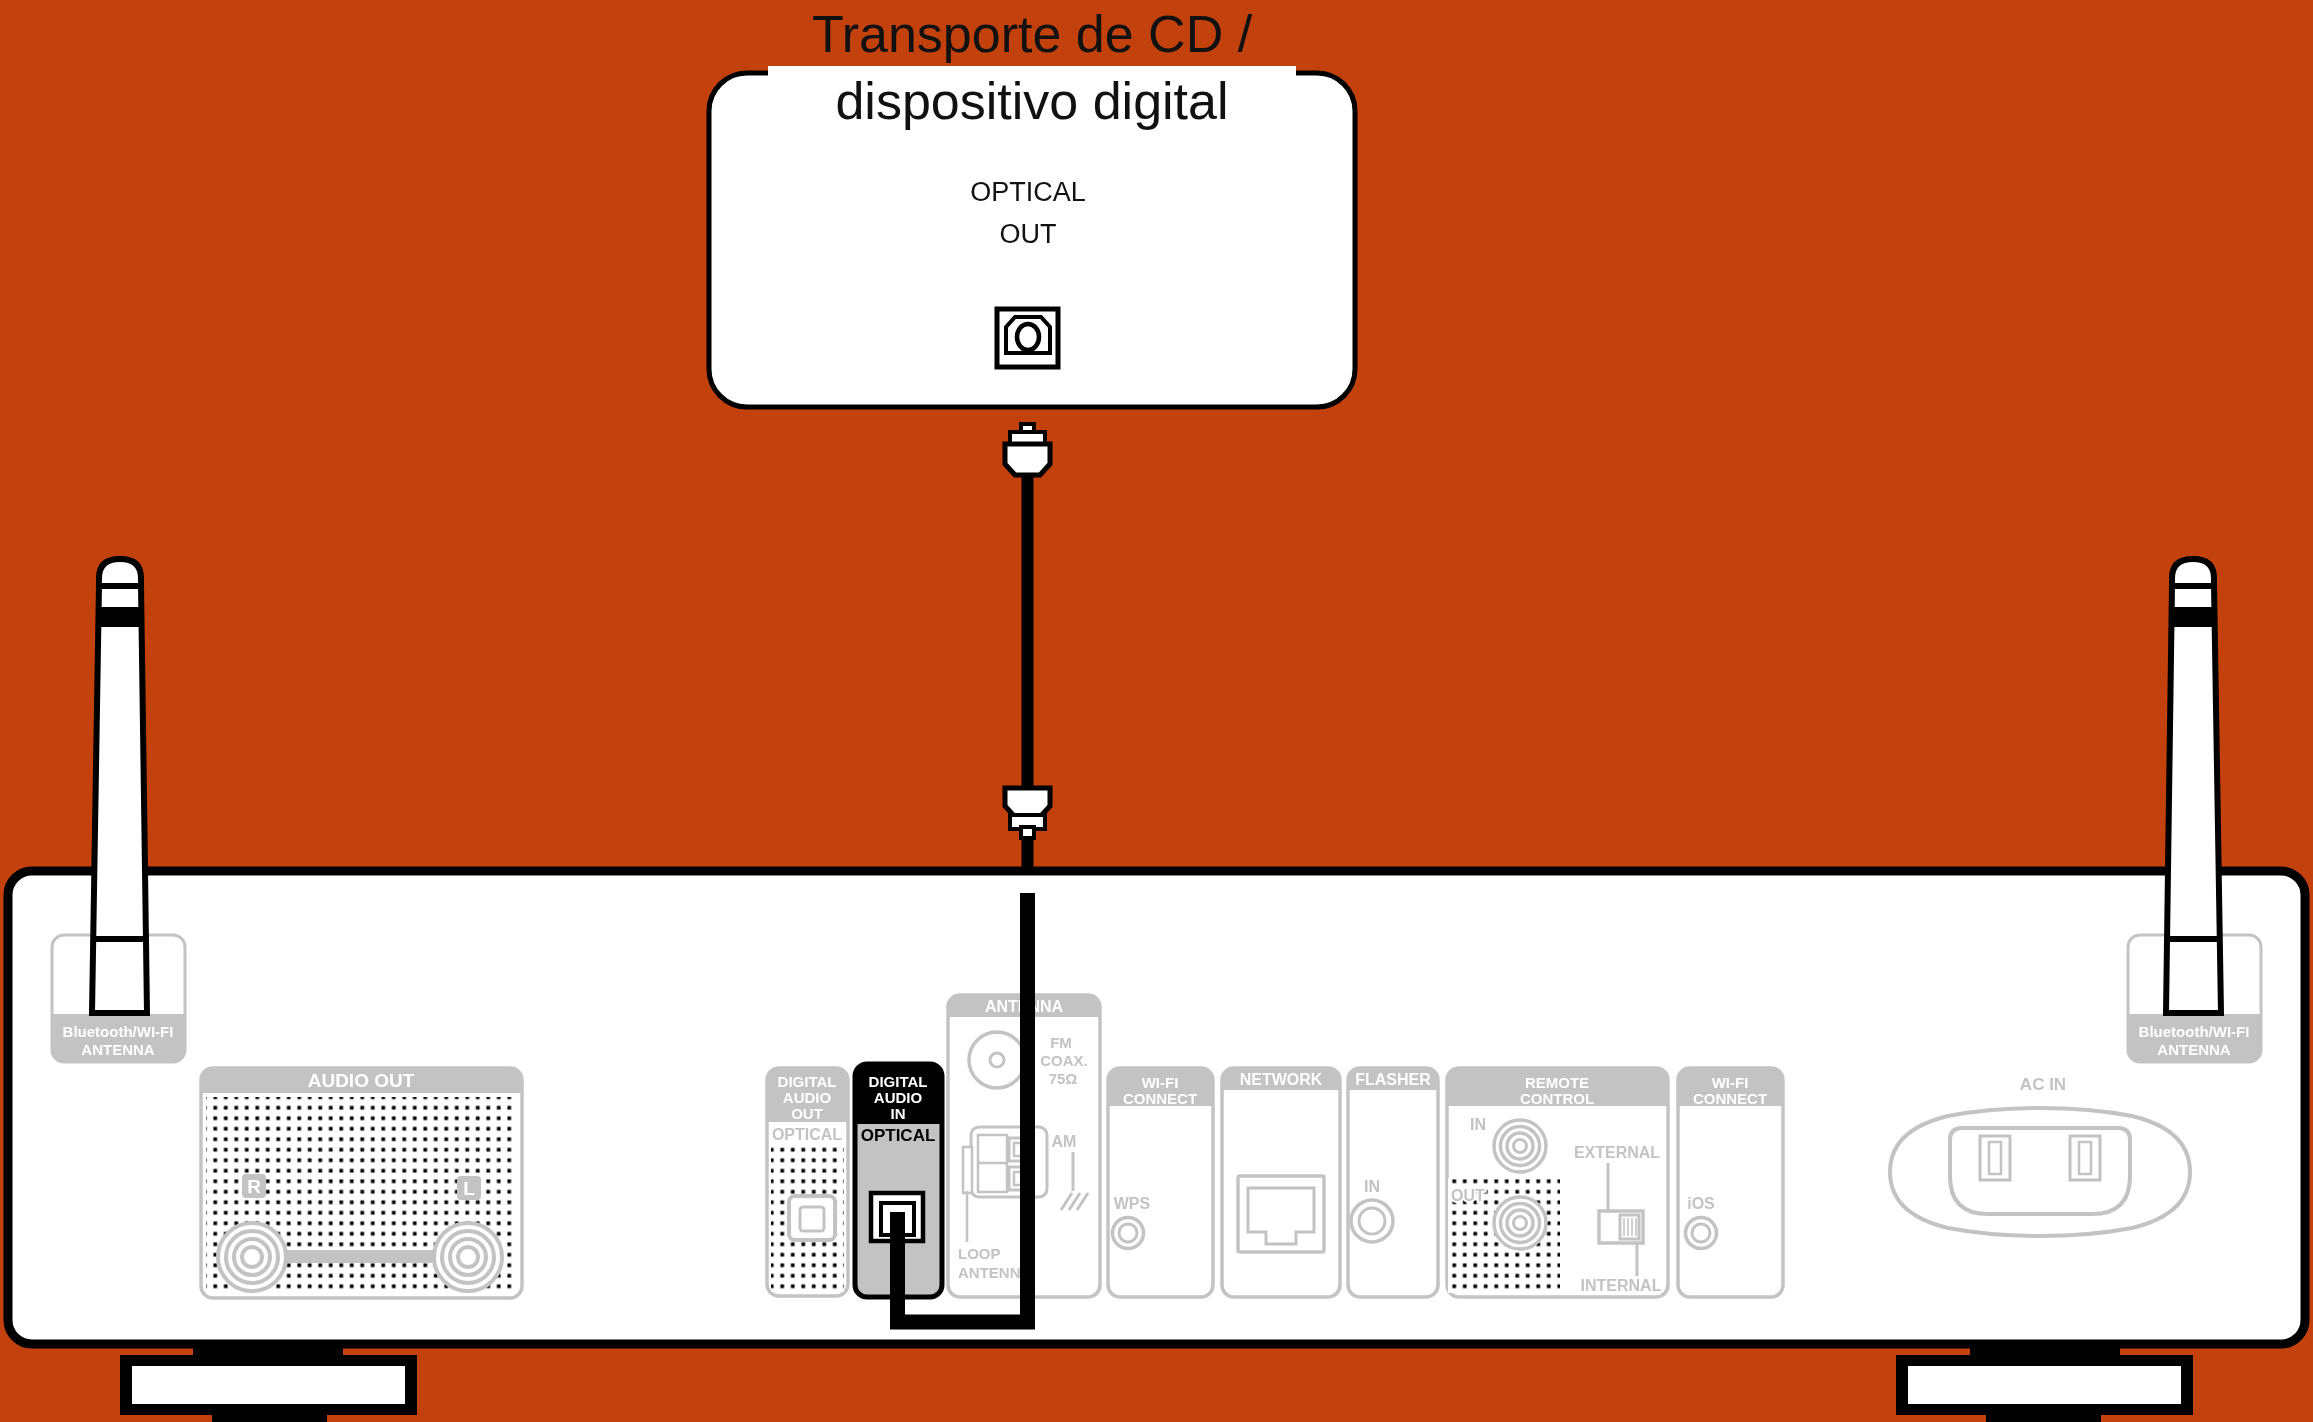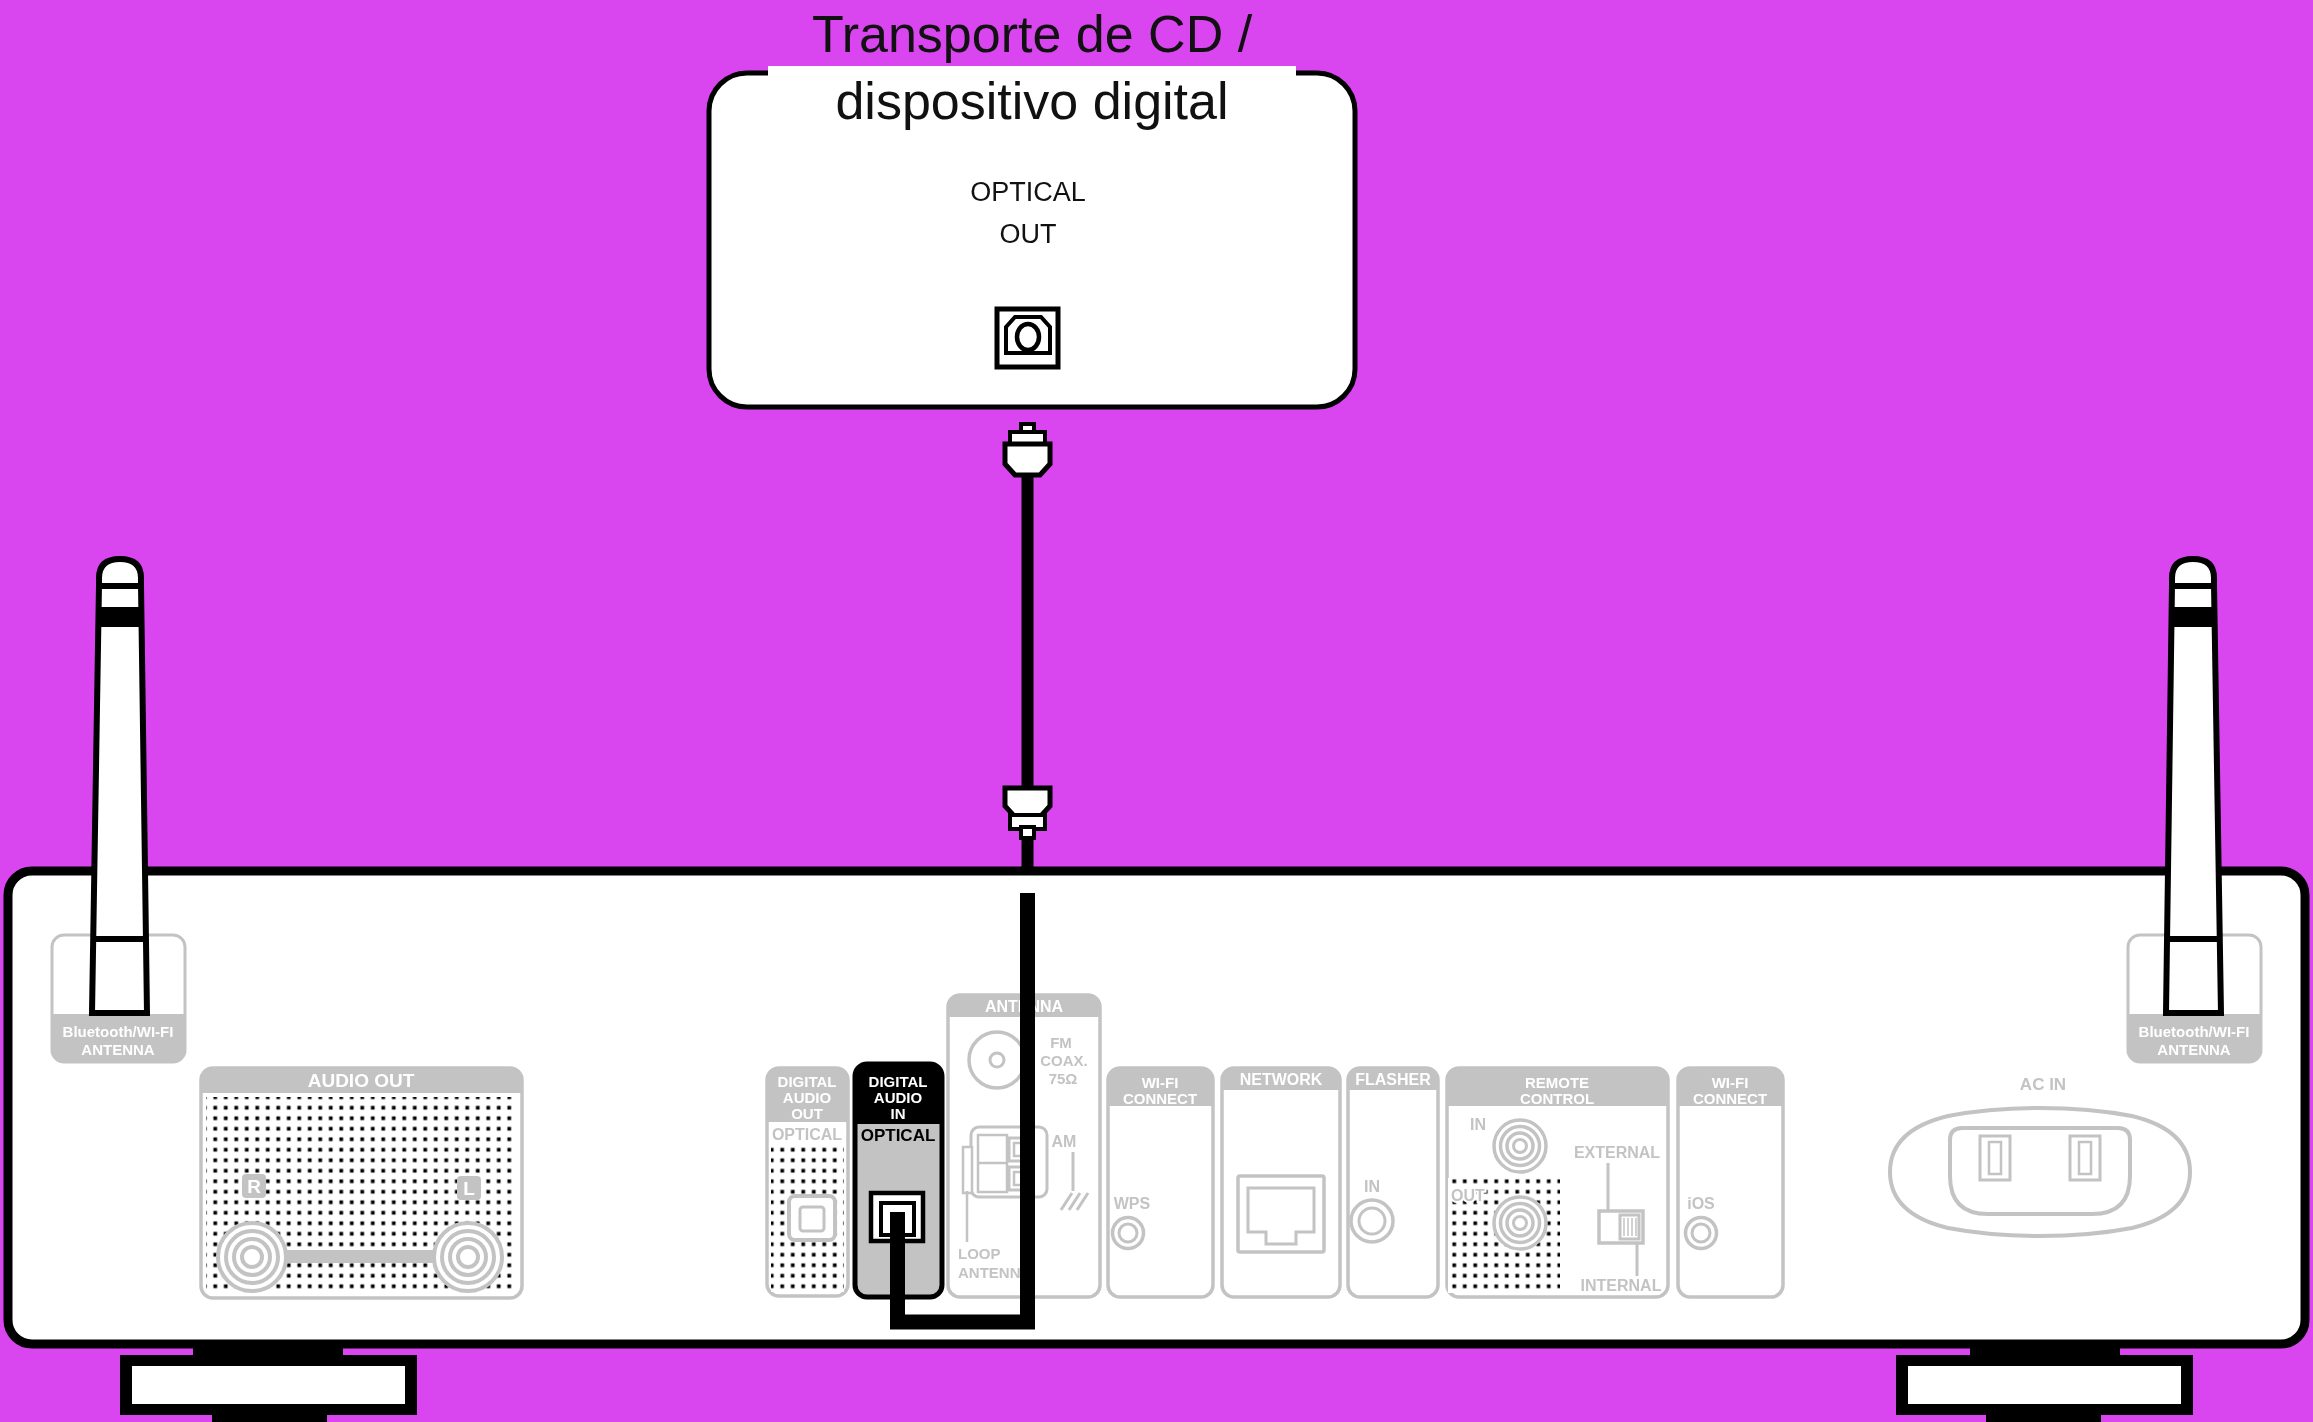--- a/index.html
+++ b/index.html
@@ -1,16 +1,16 @@
 <!DOCTYPE html>
 <html><head>
 <meta charset="utf-8">
 <style>
   html,body{margin:0;padding:0;background:#fff;}
-  #stage{position:relative;width:2313px;height:1422px;background:#d946ef;overflow:hidden;}
+  #stage{position:relative;width:2313px;height:1422px;background:#c2410c;overflow:hidden;}
   svg{position:absolute;left:0;top:0;}
   text{font-family:"Liberation Sans","DejaVu Sans",sans-serif;}
   .mid{text-anchor:middle;}
   .title{font-size:52px;fill:#111;}
   .port{font-size:27px;fill:#111;}
   .hw16{font-size:16px;font-weight:bold;fill:#fff;}
   .hw15{font-size:15px;font-weight:bold;fill:#fff;}
   .hw19{font-size:19px;font-weight:bold;fill:#fff;}
   .g16{font-size:16px;font-weight:bold;fill:#c3c3c3;}
   .g15{font-size:15px;font-weight:bold;fill:#c3c3c3;}

